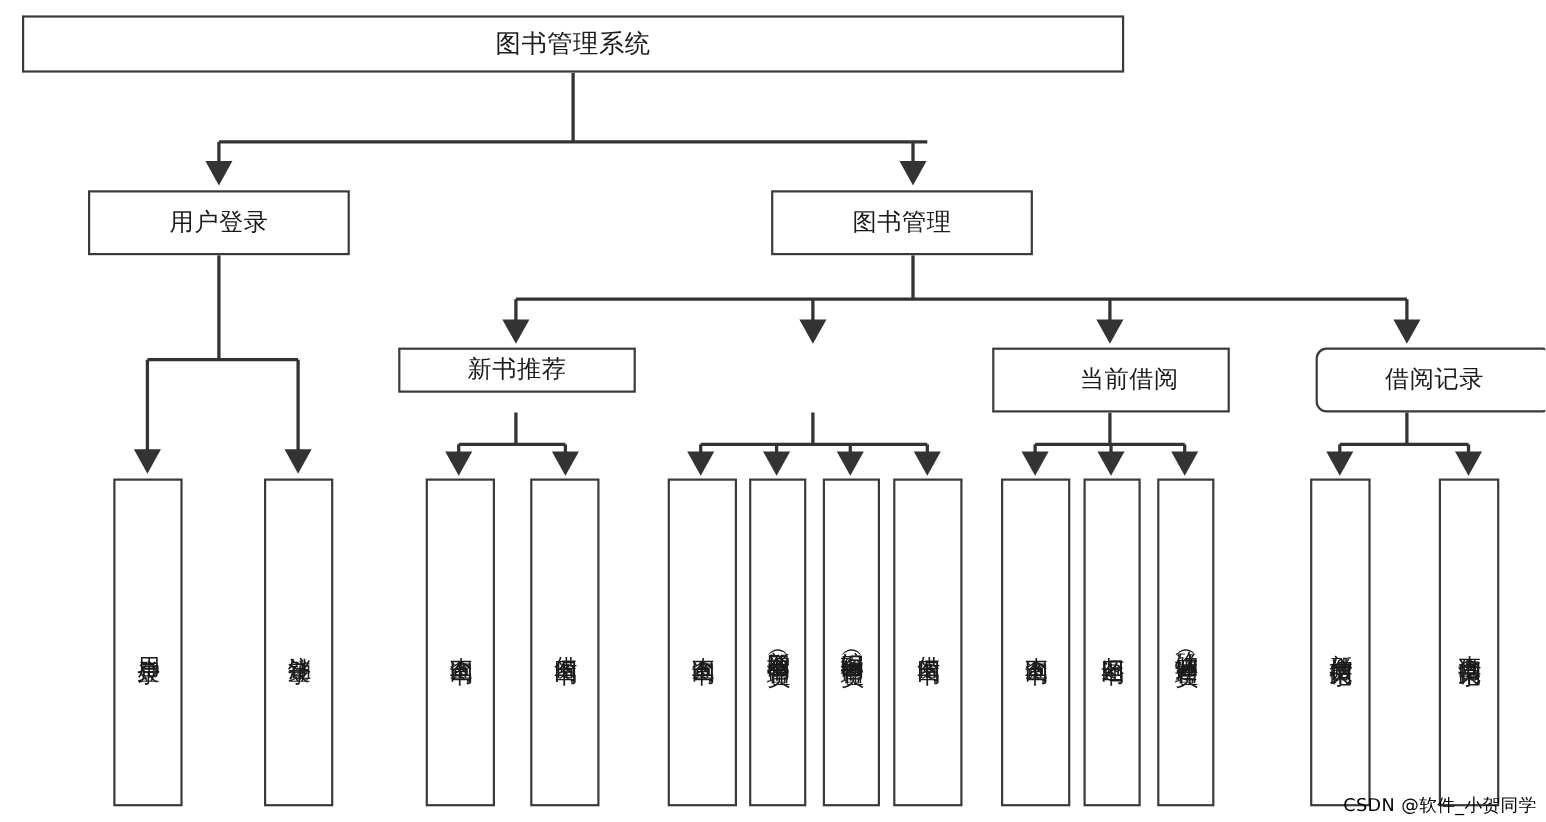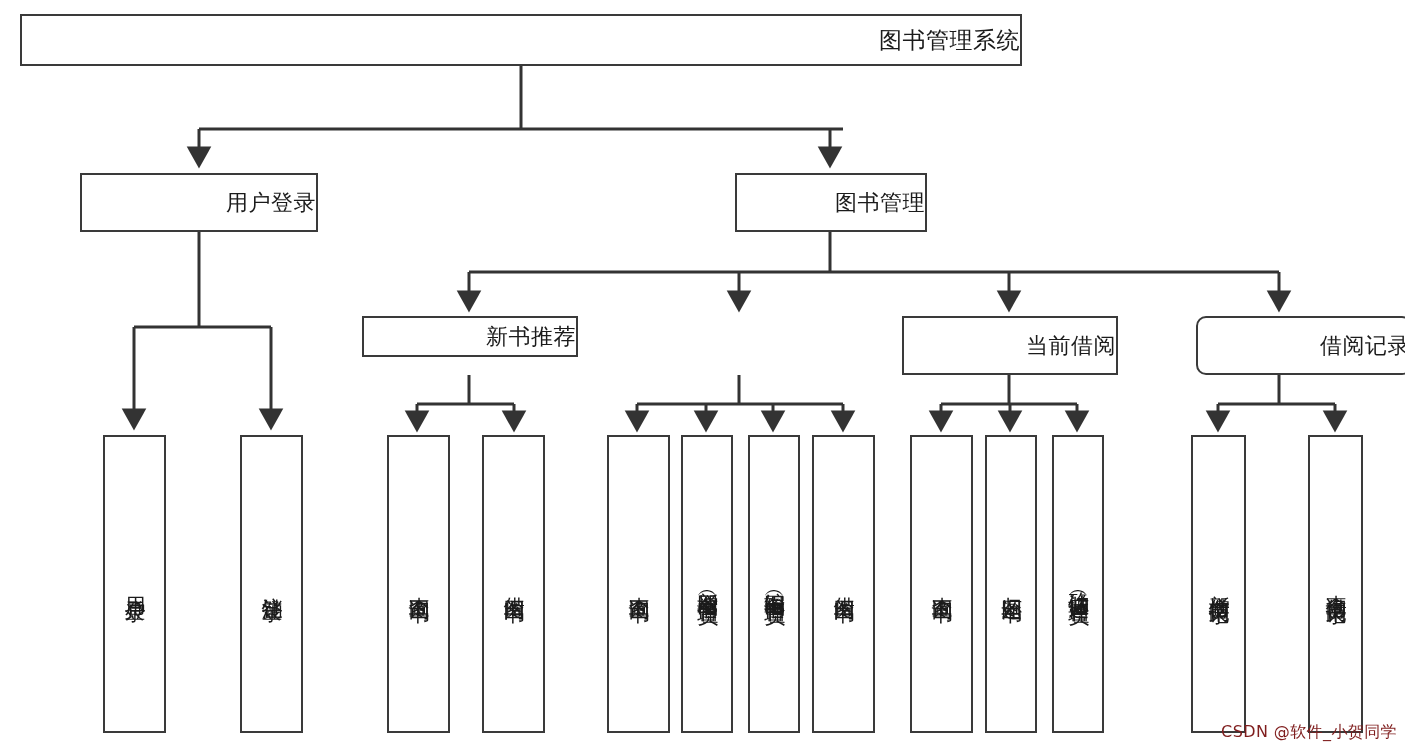--- a/index.html
+++ b/index.html
@@ -26,21 +26,21 @@
     height: 747px;
     pointer-events: none;
   }
   .node {
     position: absolute;
     box-sizing: border-box;
     background: #ffffff;
     border: 2px solid #3a3a3a;
     display: flex;
     align-items: center;
-    justify-content: flex-end;
+    justify-content: center;
     color: #1b1b1b;
   }
   .node-label {
     display: block;
     white-space: pre;
     line-height: 1.08;
     letter-spacing: 0.5px;
   }
   
   .node.h .node-label {
@@ -62,21 +62,21 @@
     line-height: 1.12;
     letter-spacing: 2px;
     max-height: 286px;
     text-align: center;
   }
   #watermark {
     position: absolute;
     right: 8px;
     bottom: 4px;
     font-size: 16px;
-    color: #7f1d1d;
+    color: #000000;
     white-space: pre;
     letter-spacing: 0.4px;
     font-family: "DejaVu Sans", "Liberation Sans", sans-serif;
   }
 </style>
 </head>
 <body>
 
 <div id="diagram-root">
 
@@ -131,21 +131,21 @@
     </g>
   </svg>
 
   <div class="node h root" style="left:20px; top:14px; width:1002px; height:52px;">
     <span class="node-label">图书管理系统</span>
   </div>
 
   <div class="node h" style="left:80px; top:173px; width:238px; height:59px;">
     <span class="node-label">用户登录</span>
   </div>
-  <div class="node h" style="left:735px; top:173px; width:192px; height:59px;">
+  <div class="node h" style="left:701px; top:173px; width:238px; height:59px;">
     <span class="node-label">图书管理</span>
   </div>
 
   <div class="node h" style="left:362px; top:316px; width:216px; height:41px;">
     <span class="node-label">新书推荐</span>
   </div>
   <div class="node h" style="left:902px; top:316px; width:216px; height:59px;padding-left:33px;">
     <span class="node-label">当前借阅</span>
   </div>
   <div class="node h" style="left:1196px; top:316px; width:216px; height:59px;border-radius:10px;">

